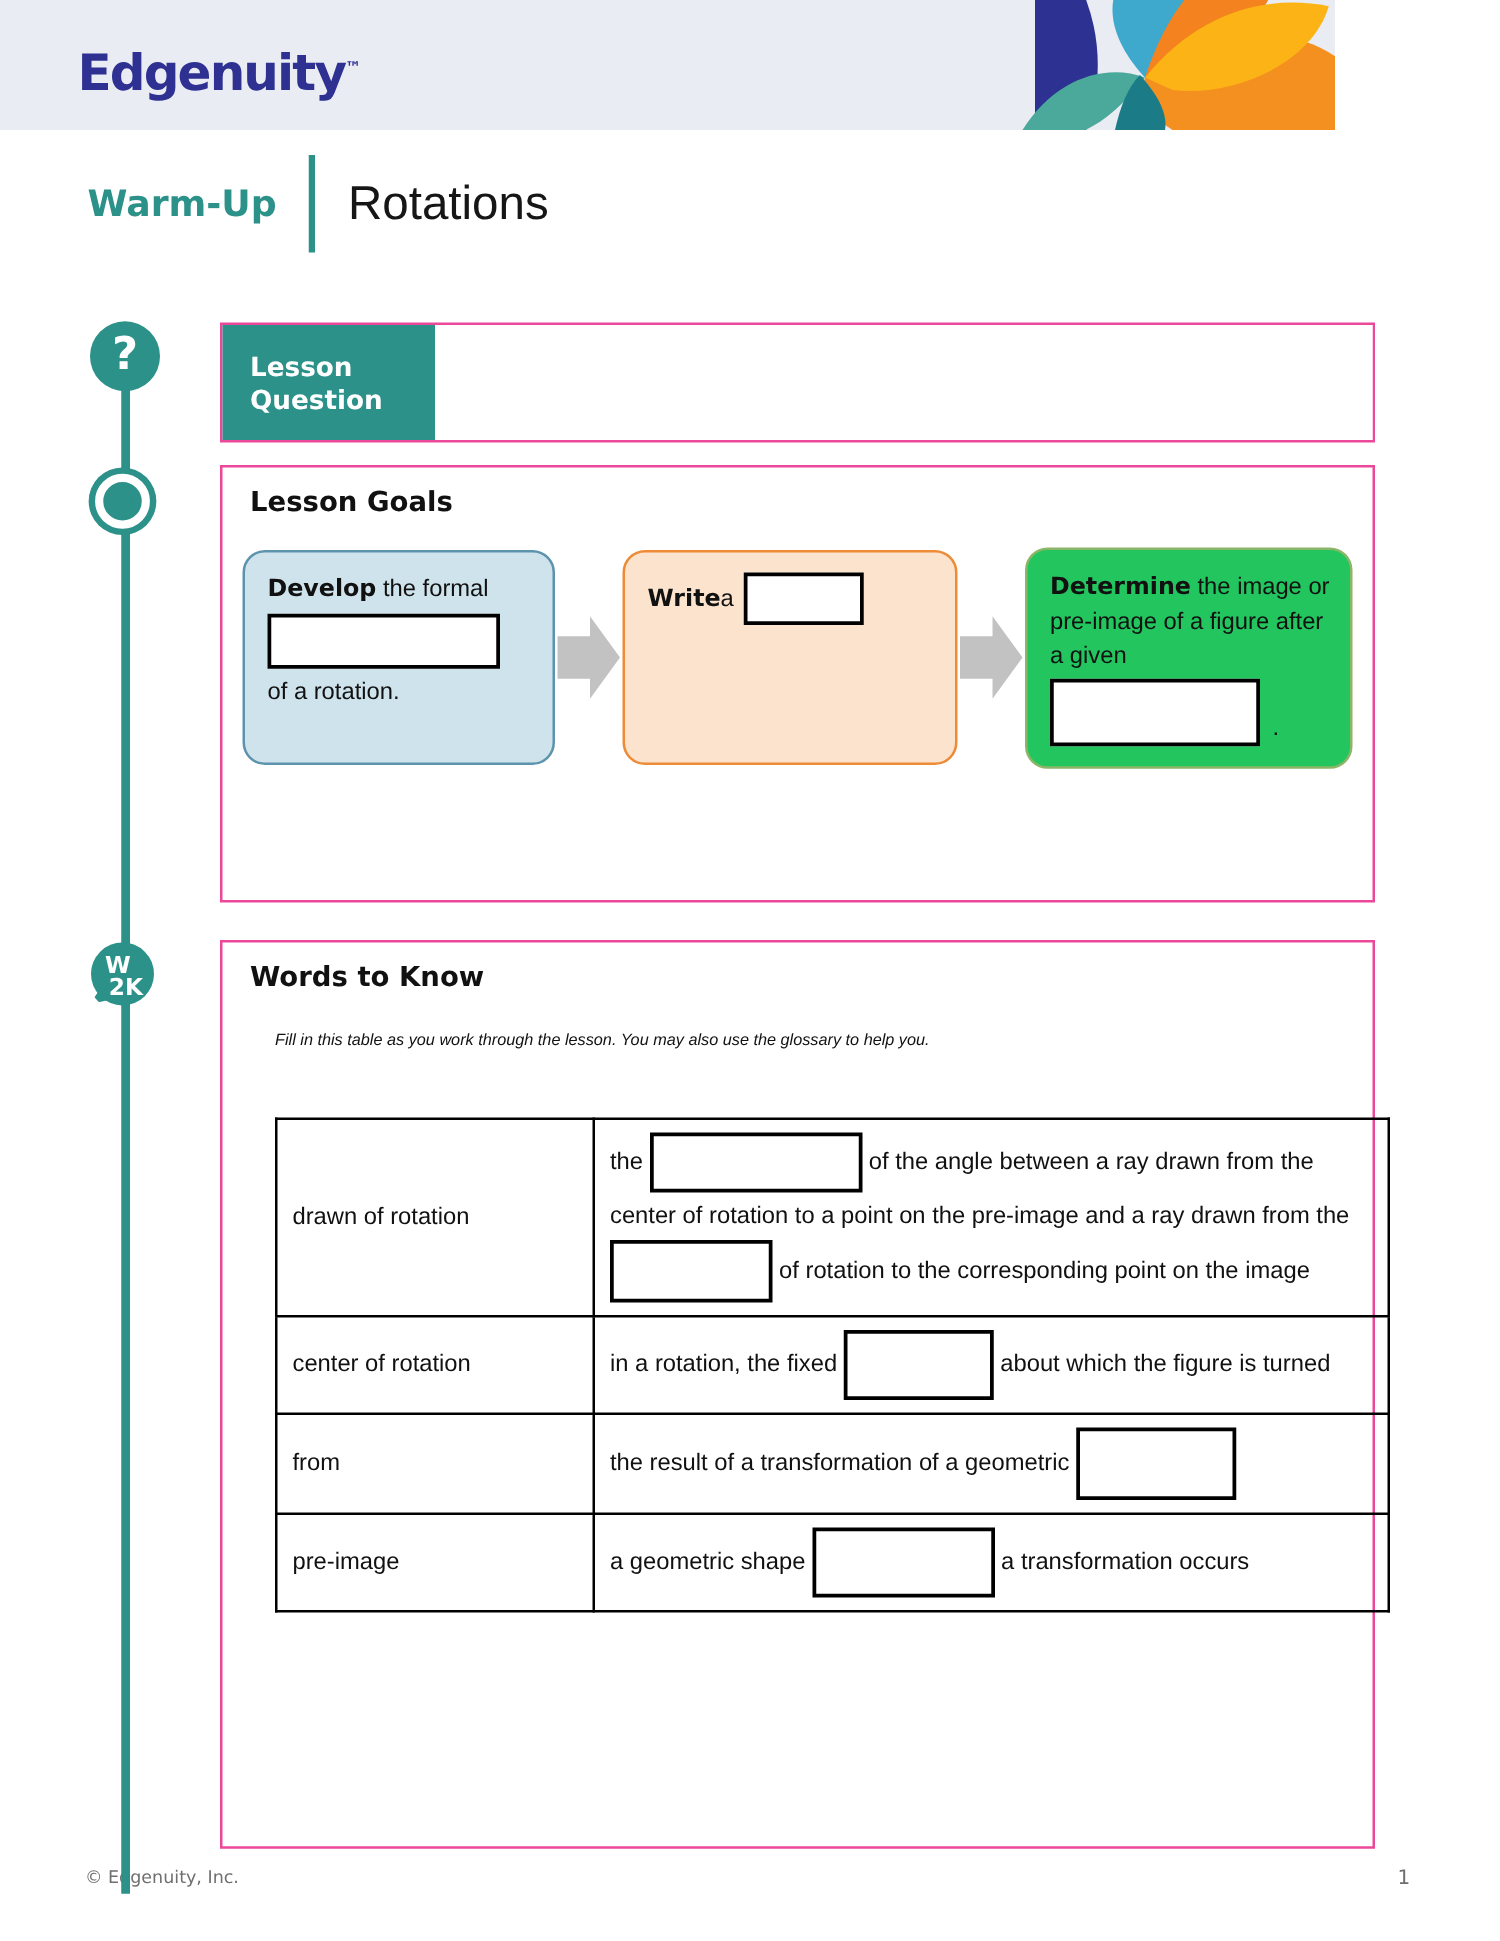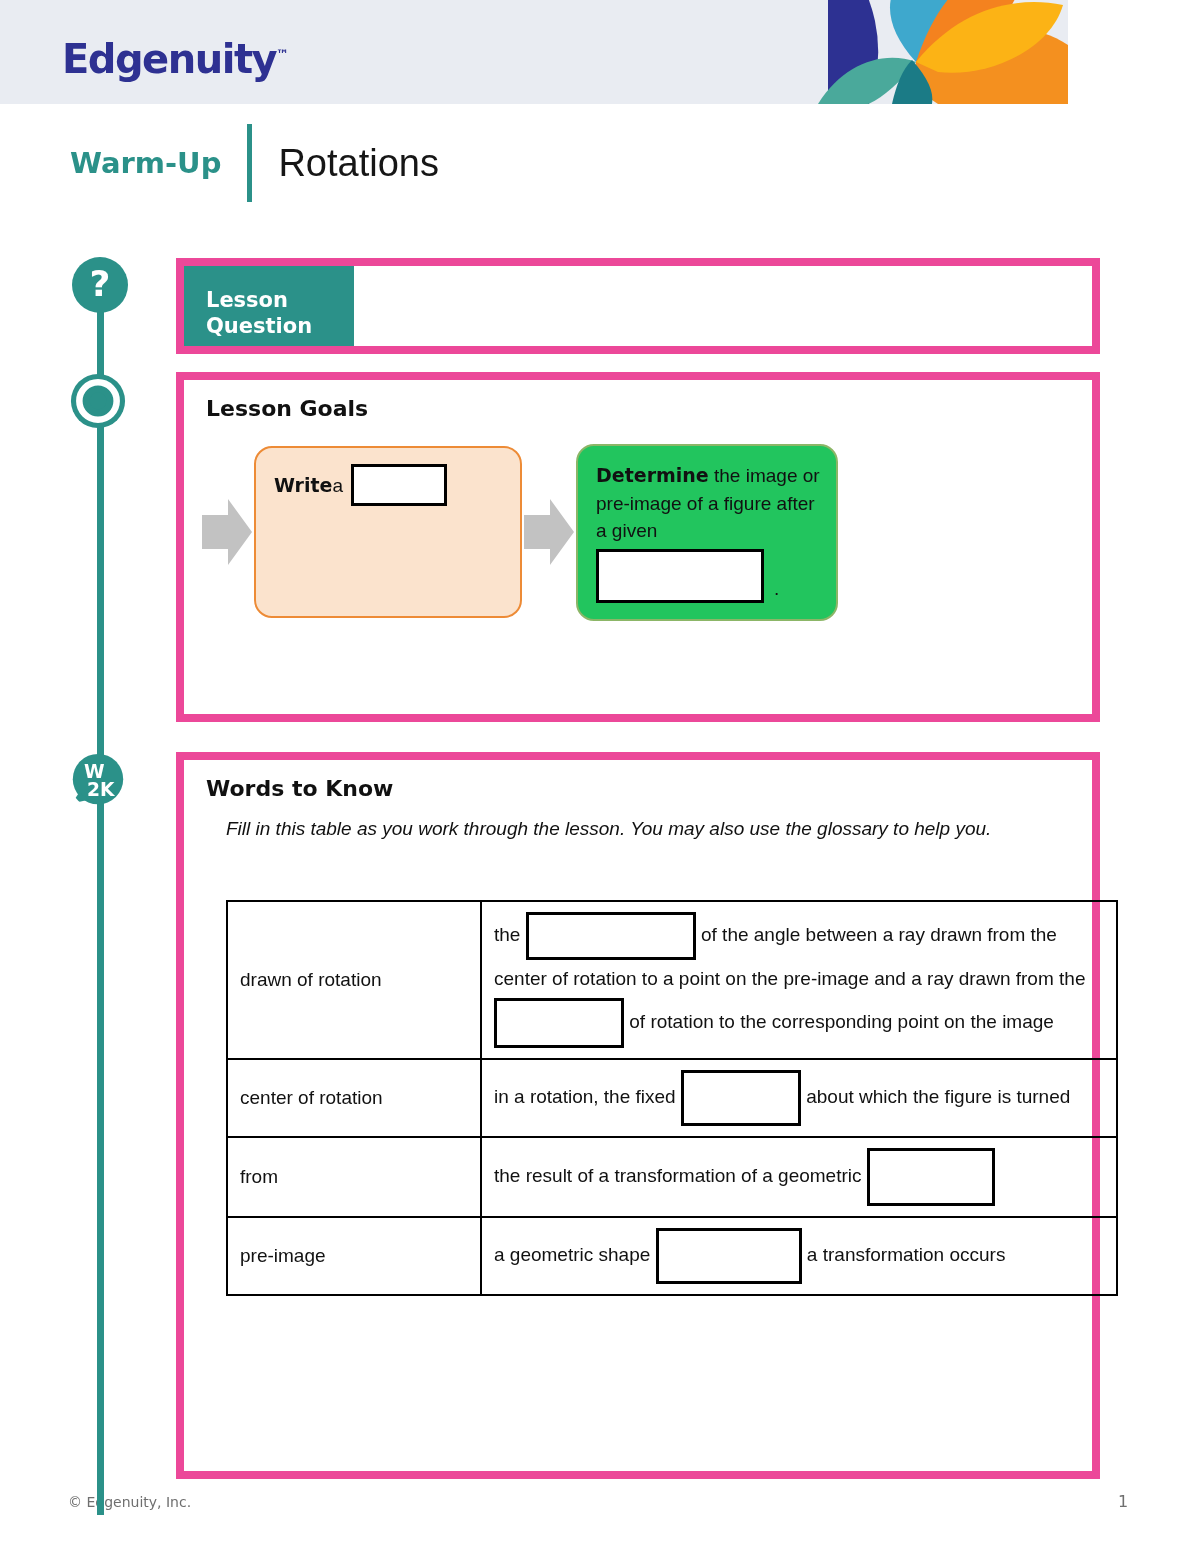--- a/index.html
+++ b/index.html
@@ -100,21 +100,21 @@
     font-size: 36px;
     line-height: 1;
     margin-top: -2px;
   }
   .icon-target { left: 70px; top: 373px; background: none; }
   .icon-w2k { left: 70px; top: 753px; background: none; }
 
   
   .panel {
     position: absolute;
-    border: 8px solid #ec4899;
+    border: 2px solid #ec4899;
     background: #ffffff;
     box-sizing: border-box;
     z-index: 3;
   }
 
   
   .lesson-question {
     left: 176px; top: 258px;
     width: 924px; height: 96px;
     padding: 0;
@@ -187,24 +187,24 @@
   .blank-goal-b { width: 96px;  height: 42px; }
   .blank-goal-c { width: 168px; height: 54px; margin-top: 4px; }
 
   
   .words-to-know {
     left: 176px; top: 752px;
     width: 924px; height: 727px;
   }
   .wtk-instructions {
     font-style: italic;
-    font-size: 19px;
+    font-size: 13px;
     line-height: 1.45;
     color: #111111;
-    margin: 14px 42px 0 42px;
+    margin: 28px 42px 0 42px;
   }
 
   
   .vocab-table {
     position: absolute;
     left: 42px; top: 140px;
     width: 838px;
     border-collapse: collapse;
     table-layout: fixed;
   }
@@ -298,20 +298,25 @@
     <div>Question</div>
   </div>
   <div class="lq-answer"></div>
 </div>
 
 <div class="panel lesson-goals">
   <div class="panel-heading">Lesson Goals</div>
 
   <div class="goals-flow">
 
+    <div class="goal-box goal-blue">
+      <b>Develop</b><span> the formal</span>
+      <div class="blank blank-goal-a"></div>
+      <div>of a rotation.</div>
+    </div>
 
     <div class="flow-arrow">
       <svg width="54" height="74" viewBox="0 0 54 74">
         <path d="M2,20 L28,20 L28,4 L52,37 L28,70 L28,54 L2,54 Z" fill="#c2c2c2"></path>
       </svg>
     </div>
 
     <div class="goal-box goal-orange">
       <span style="display:inline-flex;align-items:center;">
         <b>Write</b>

